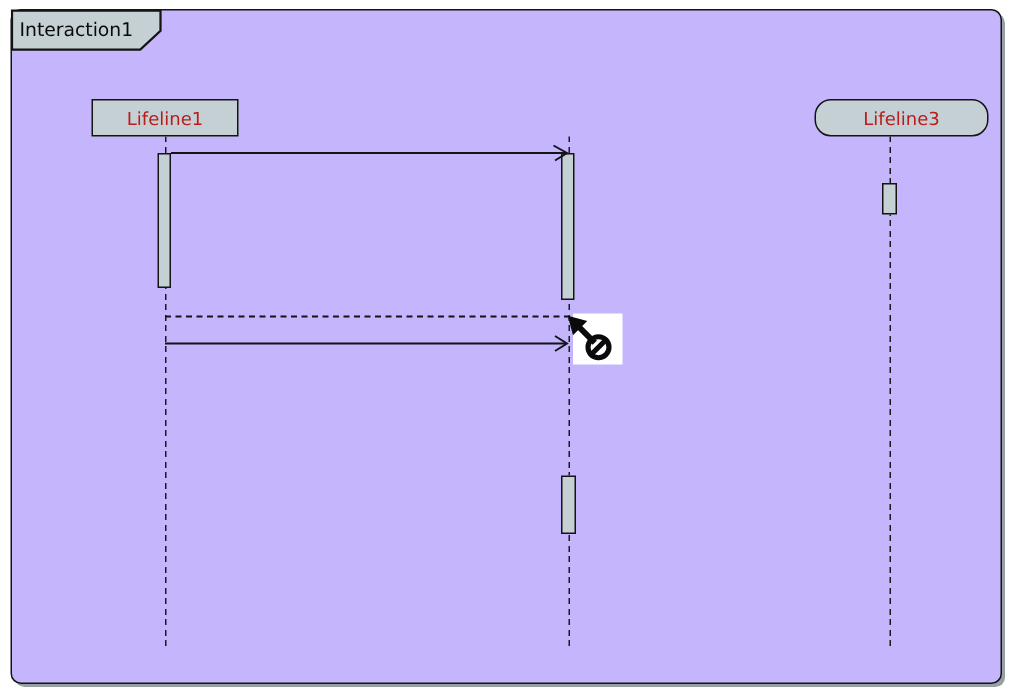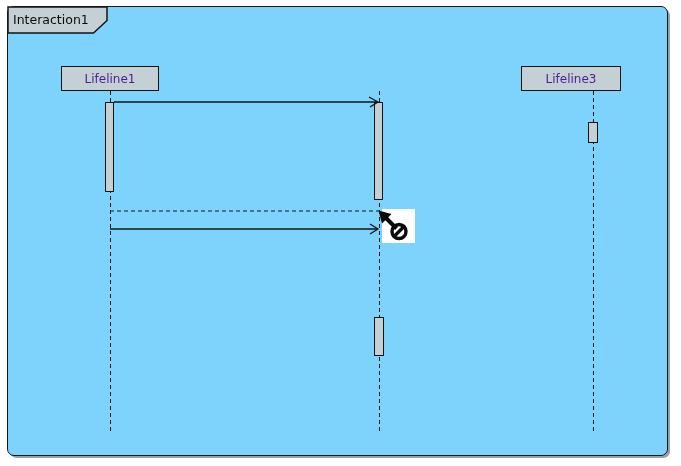--- a/index.html
+++ b/index.html
@@ -7,21 +7,21 @@
     position:relative;
     width:681px;height:466px;
     background:#ffffff;
     font-family:"DejaVu Sans","Liberation Sans",sans-serif;
     overflow:hidden;
   }
   .frame{
     position:absolute;
     left:7px;top:6px;
     width:661px;height:450px;
-    background:#7dd3fc;
+    background:#c4b5fd;
     border:1.5px solid #141414;
     border-radius:7px;
     box-shadow:2.5px 2.5px 0 -0.5px #97a1a4;
     box-sizing:border-box;
   }
   .frame-tab{
     position:absolute;left:-1px;top:-1px;
     width:102px;height:29px;
   }
   .frame-label{
@@ -29,25 +29,25 @@
     font-size:12.5px;color:#0a0a0a;
     white-space:nowrap;
   }
   .lifeline-head{
     position:absolute;
     height:25px;
     background:#c5d0d4;
     border:1px solid #141414;
     box-sizing:border-box;
     display:flex;align-items:center;justify-content:center;
-    font-size:12px;color:#4c1d95;
+    font-size:12px;color:#b91c1c;
   }
   .head-1{left:61px;top:66px;width:98px;}
   .head-2{left:329px;top:66px;width:100px;}
-  .head-3{left:521px;top:66px;width:100px;}
+  .head-3{left:543px;top:66px;width:116px;border-radius:11px;}
   .lifeline-dash{
     position:absolute;
     top:91px;height:342px;width:1px;
     background:repeating-linear-gradient(to bottom,#1b1b1b 0 4px,transparent 4px 7px);
   }
   .dash-1{left:109.5px;}
   .dash-2{left:378.5px;}
   .dash-3{left:592.5px;}
   .activation{
     position:absolute;

